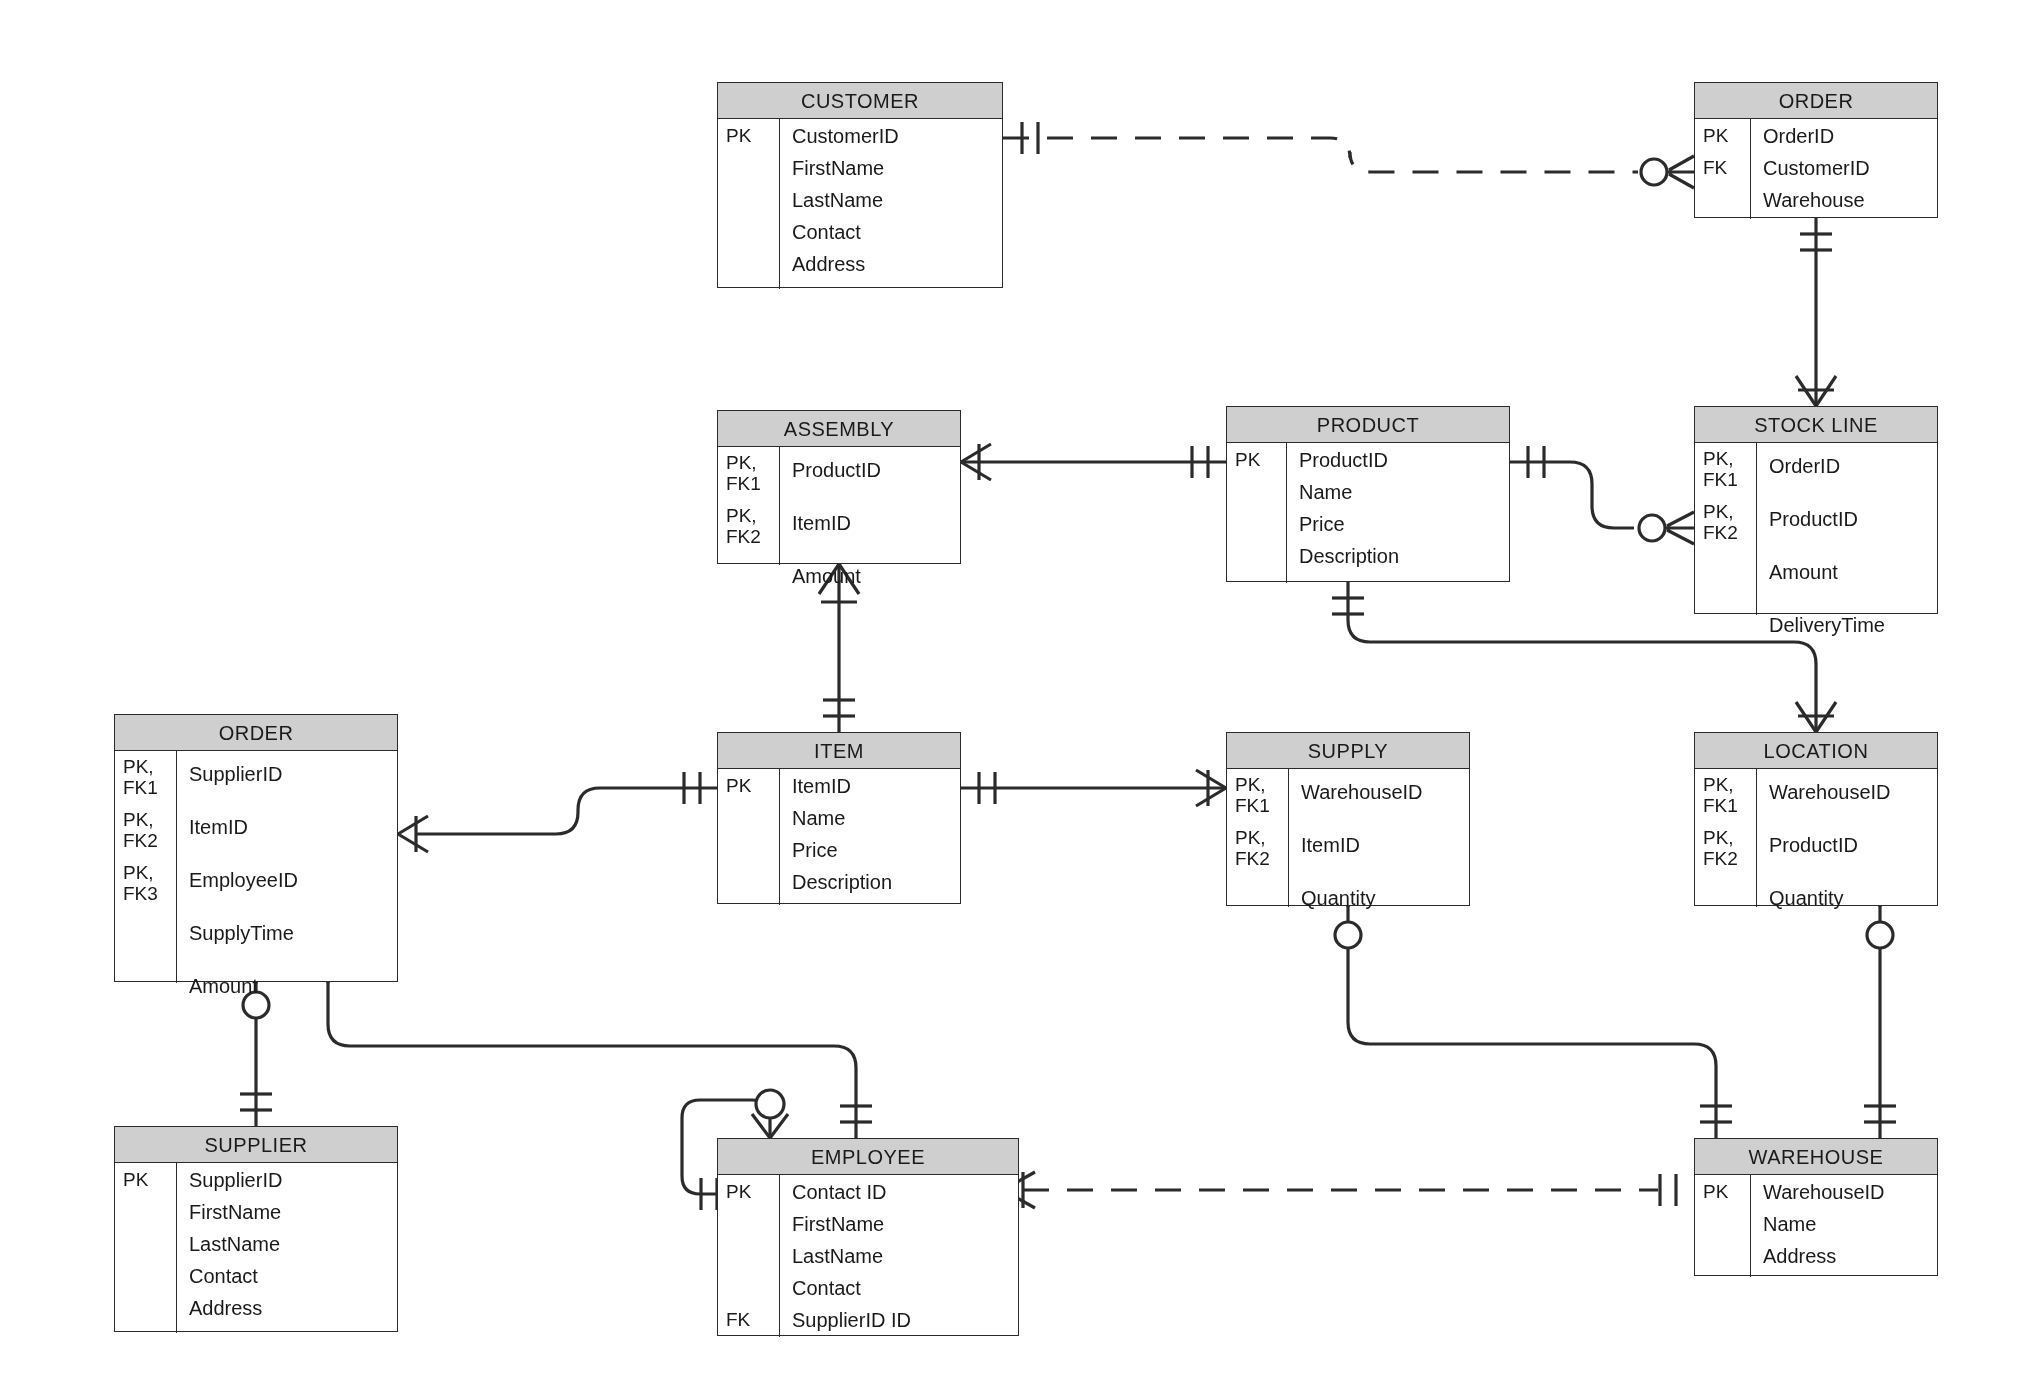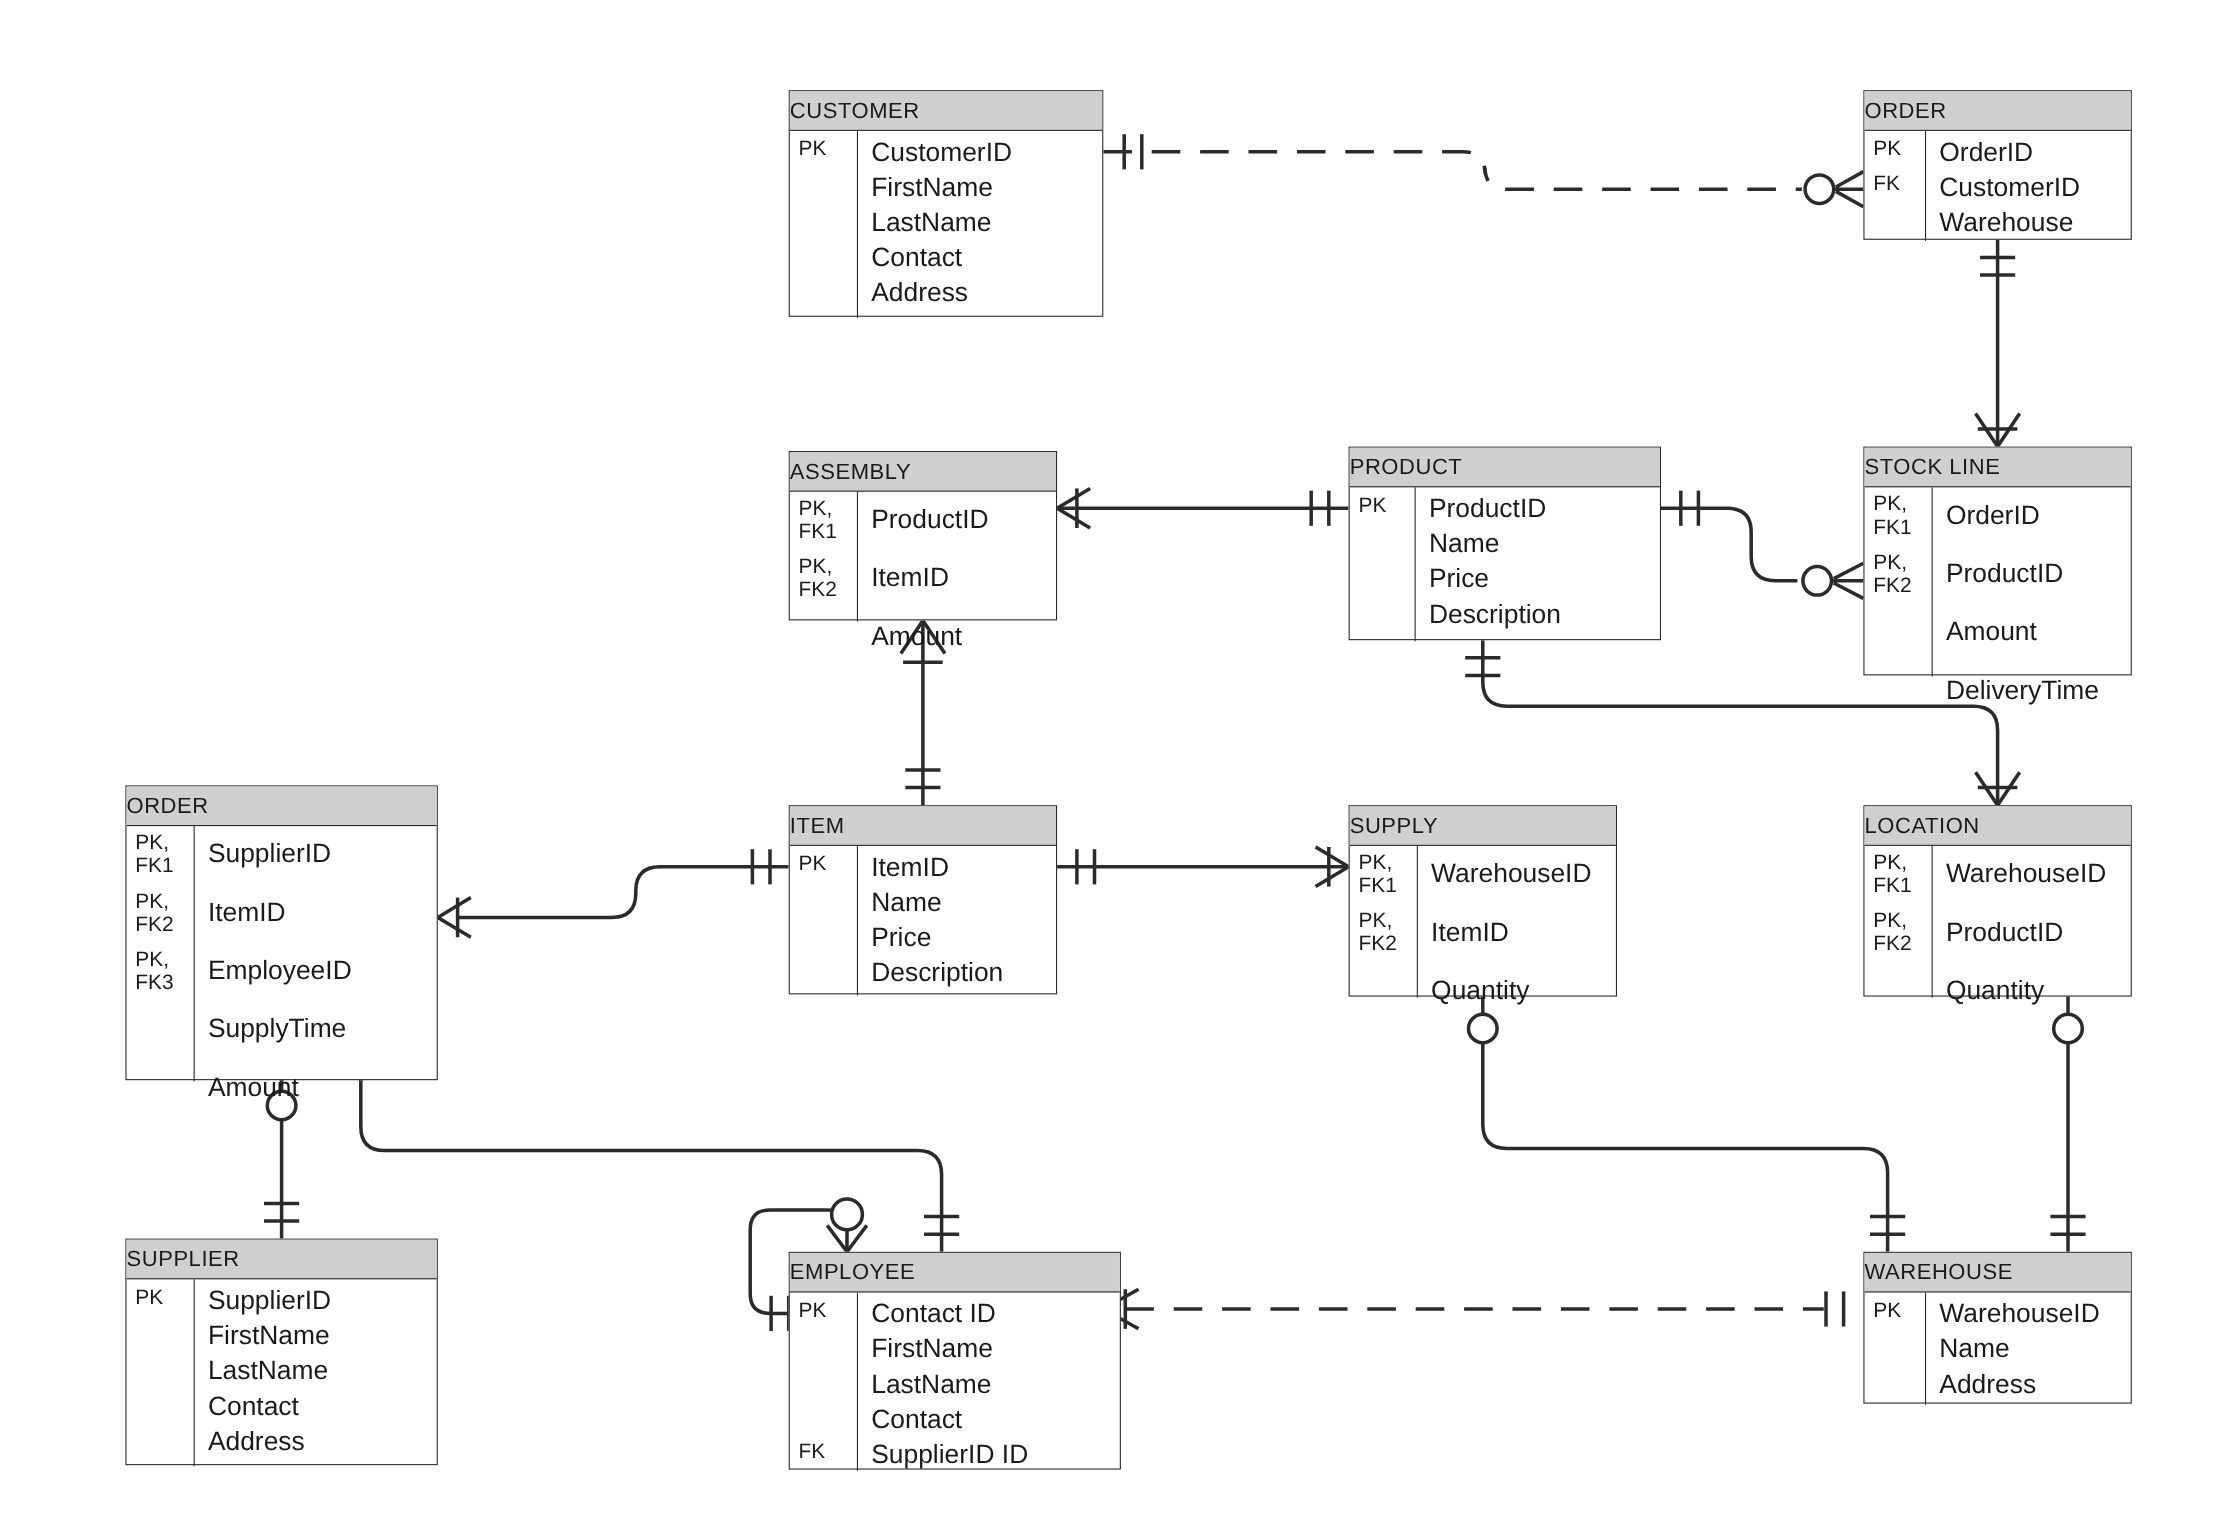--- a/index.html
+++ b/index.html
@@ -3,30 +3,30 @@
 <meta charset="utf-8">
 <style>
   html,body{margin:0;padding:0;background:#ffffff;}
   body{width:2024px;height:1395px;overflow:hidden;
        font-family:"Liberation Sans","DejaVu Sans",sans-serif;}
   #canvas{position:relative;width:2024px;height:1395px;background:#fff;}
   svg.links{position:absolute;left:0;top:0;width:2024px;height:1395px;pointer-events:none;}
 
   .entity{position:absolute;border:1.6px solid #2b2b2b;background:#ffffff;box-sizing:border-box;}
   .entity .hdr{background:#cfcfcf;border-bottom:1.6px solid #2b2b2b;
-       font-size:20px;color:#1a1a1a;letter-spacing:.5px;
+       text-align:center;font-size:20px;color:#1a1a1a;letter-spacing:.5px;
        height:36px;line-height:36px;box-sizing:border-box;}
   .entity .body{position:relative;box-sizing:border-box;}
   .entity .keycol{position:absolute;left:0;top:0;bottom:0;
        border-right:1.6px solid #2b2b2b;box-sizing:border-box;}
   .rows{position:relative;}
   .row{display:flex;align-items:flex-start;box-sizing:border-box;}
   .row .k{flex:0 0 auto;font-size:19px;color:#1a1a1a;line-height:1.15;
        padding-left:8px;box-sizing:border-box;white-space:pre-line;}
-  .row .a{font-size:24px;color:#1a1a1a;line-height:1.15;padding-left:12px;}
+  .row .a{font-size:20px;color:#1a1a1a;line-height:1.15;padding-left:12px;}
 </style>
 </head>
 <body>
 
 <div id="canvas">
 
   <svg class="links" viewBox="0 0 2024 1395" xmlns="http://www.w3.org/2000/svg">
     <g fill="none" stroke="#2b2b2b" stroke-width="3.2" stroke-linecap="butt">
 
       <g>

